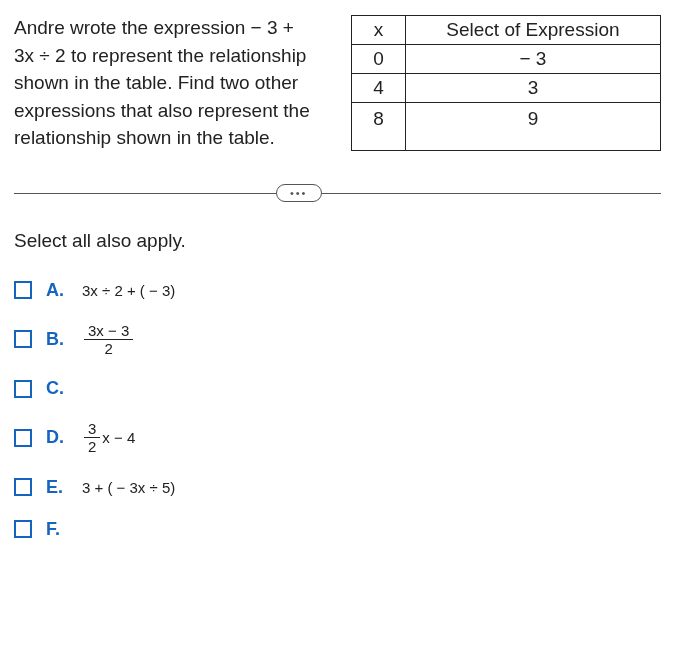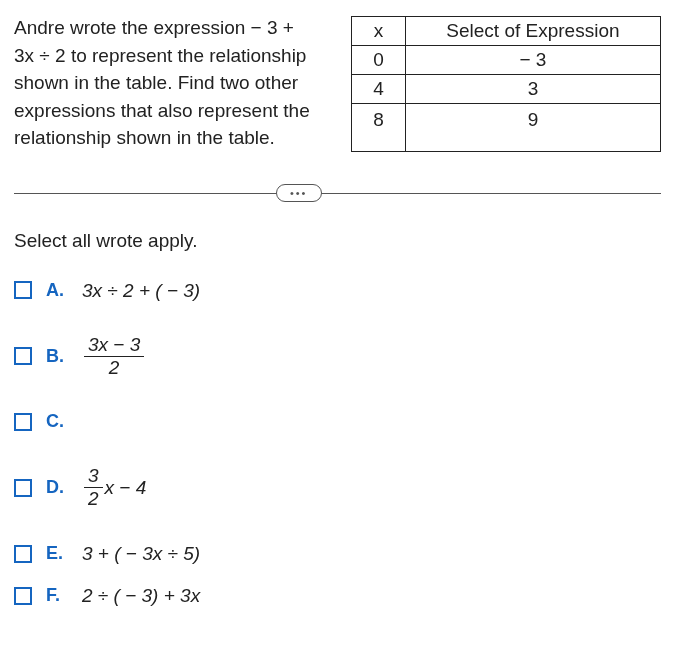--- a/index.html
+++ b/index.html
@@ -6,21 +6,21 @@
     body {
       font-family: Arial, Helvetica, sans-serif;
       font-size: 18px;
       color: #222;
       margin: 0;
       padding: 14px 28px 24px 14px;
       width: 689px;
     }
     .top-row {
       display: flex;
-      align-items: flex-end;
+      align-items: center;
       gap: 32px;
     }
     .question-text {
       flex: 1;
       line-height: 1.45;
       font-size: 19px;
     }
     .data-table {
       border-collapse: collapse;
       font-size: 19px;
@@ -86,33 +86,32 @@
       border: 2px solid #1565c0;
       flex-shrink: 0;
     }
     .option-letter {
       color: #1565c0;
       font-weight: bold;
       font-size: 18px;
       min-width: 22px;
     }
     .option-content {
-      font-size: 19px;
+      font-size: 15px;
       line-height: 1;
       display: flex;
       align-items: center;
-      font-style: italic;
     }
     .frac {
       display: inline-flex;
       flex-direction: column;
       align-items: center;
       vertical-align: middle;
       line-height: 1.15;
-      margin: 12px 2px;
+      margin: 0 2px;
     }
     .frac-num {
       padding: 0 4px;
     }
     .frac-bar {
       border-top: 1.5px solid #222;
       width: 100%;
       height: 0;
     }
     .frac-den {
@@ -147,21 +146,21 @@
     </table>
 </div>
 
 <div class="separator">
   <hr class="separator-line">
   <div class="separator-handle">
     <span>•••</span>
   </div>
 </div>
 
-<div class="prompt">Select all wrote apply.</div>
+<div class="prompt">Select all also apply.</div>
 
 <div class="options">
 
   <div class="option">
     <div class="checkbox"></div>
     <span class="option-letter">A.</span>
     <span class="option-content">3x ÷ 2 + ( − 3)</span>
   </div>
 
   <div class="option">
@@ -196,16 +195,15 @@
 
   <div class="option">
     <div class="checkbox"></div>
     <span class="option-letter">E.</span>
     <span class="option-content">3 + ( − 3x ÷ 5)</span>
   </div>
 
   <div class="option">
     <div class="checkbox"></div>
     <span class="option-letter">F.</span>
-    <span class="option-content">2 ÷ ( − 3) + 3x</span>
   </div>
 
 </div>
 
 </body></html>

